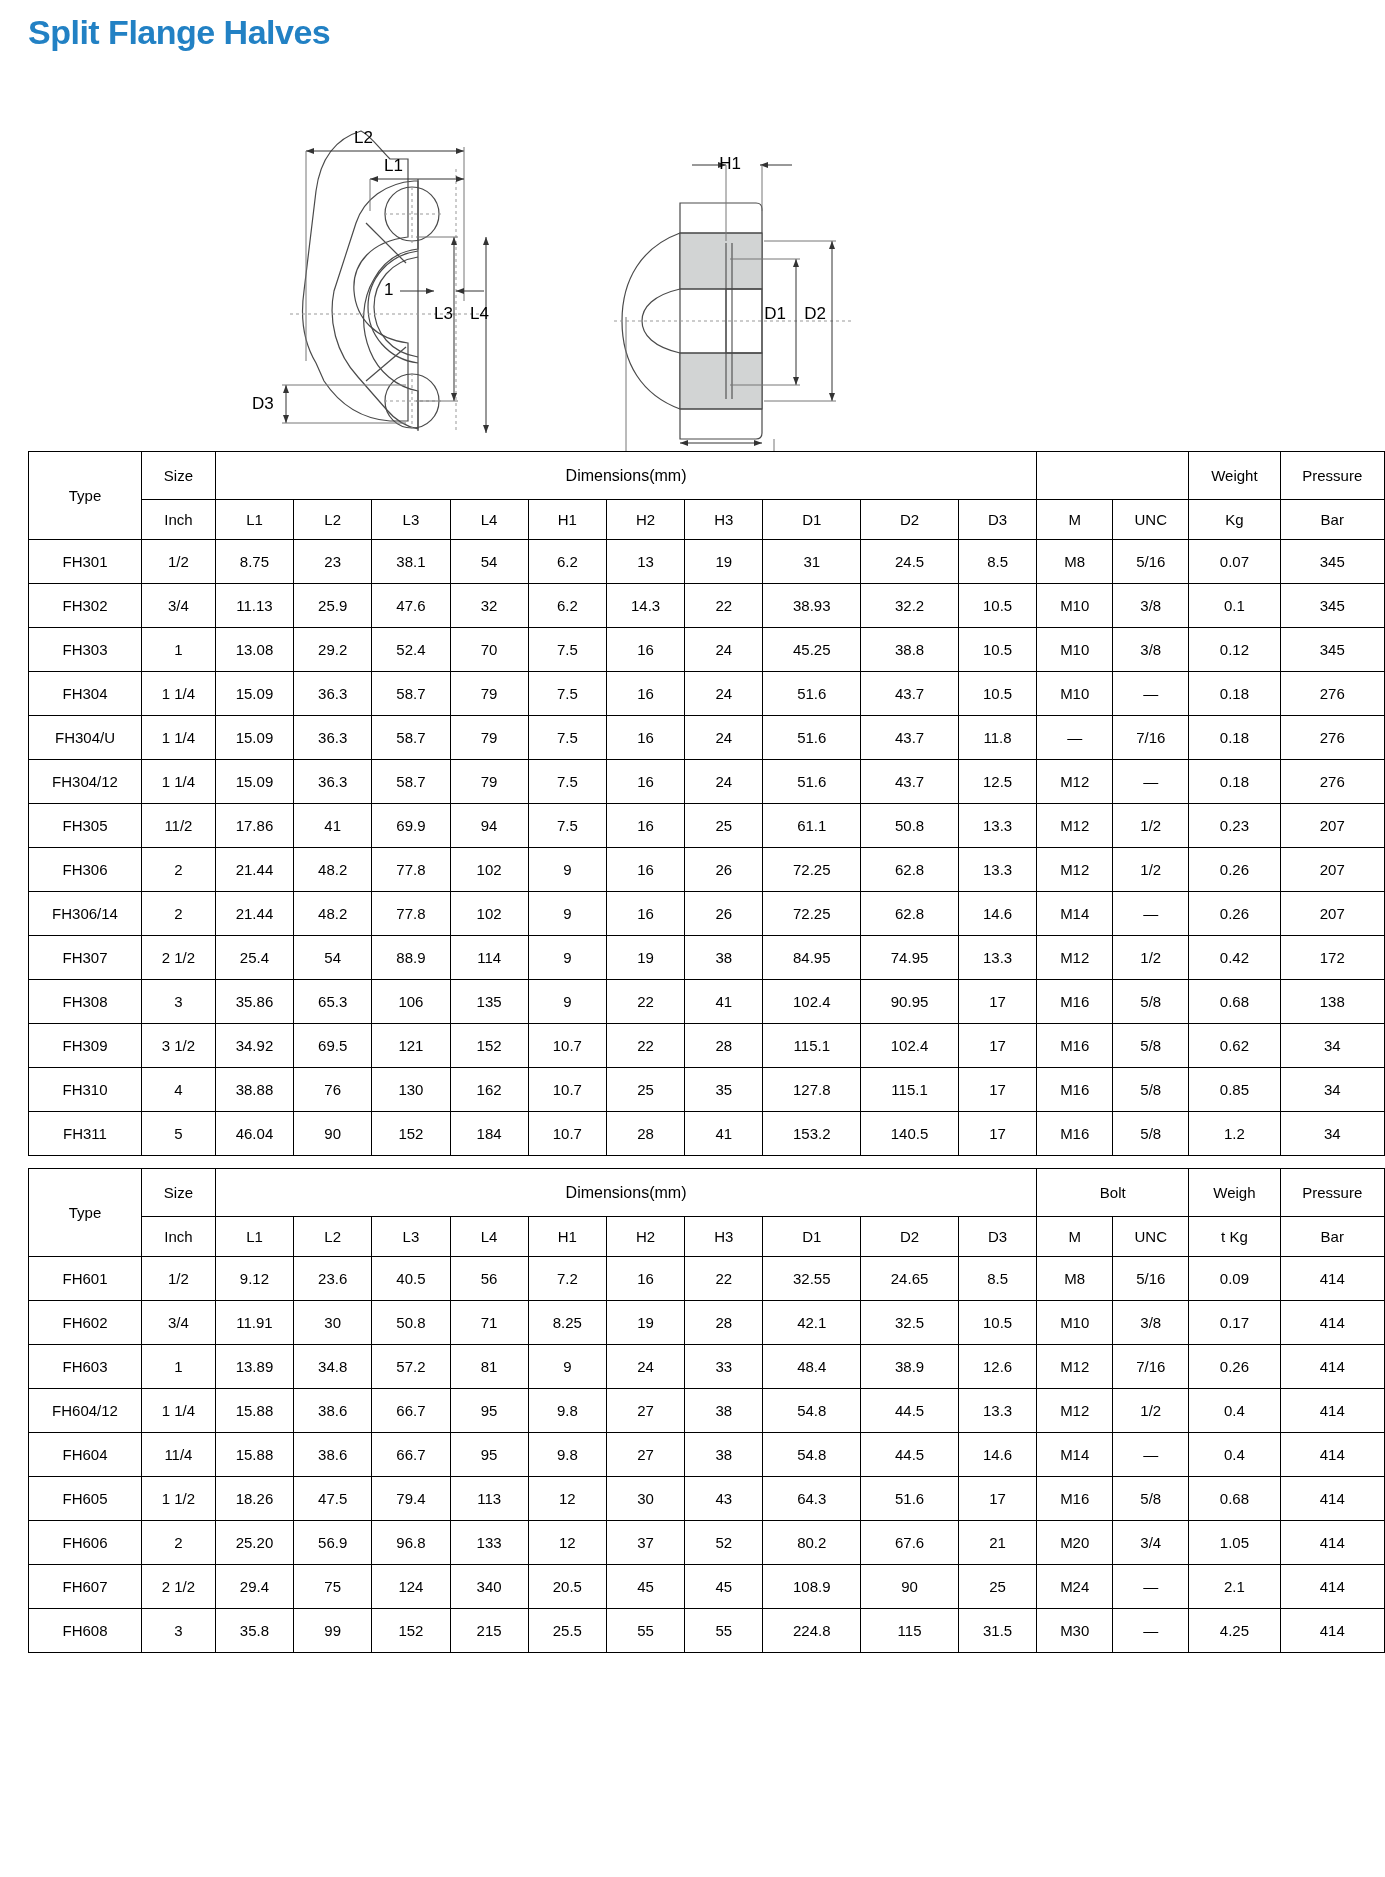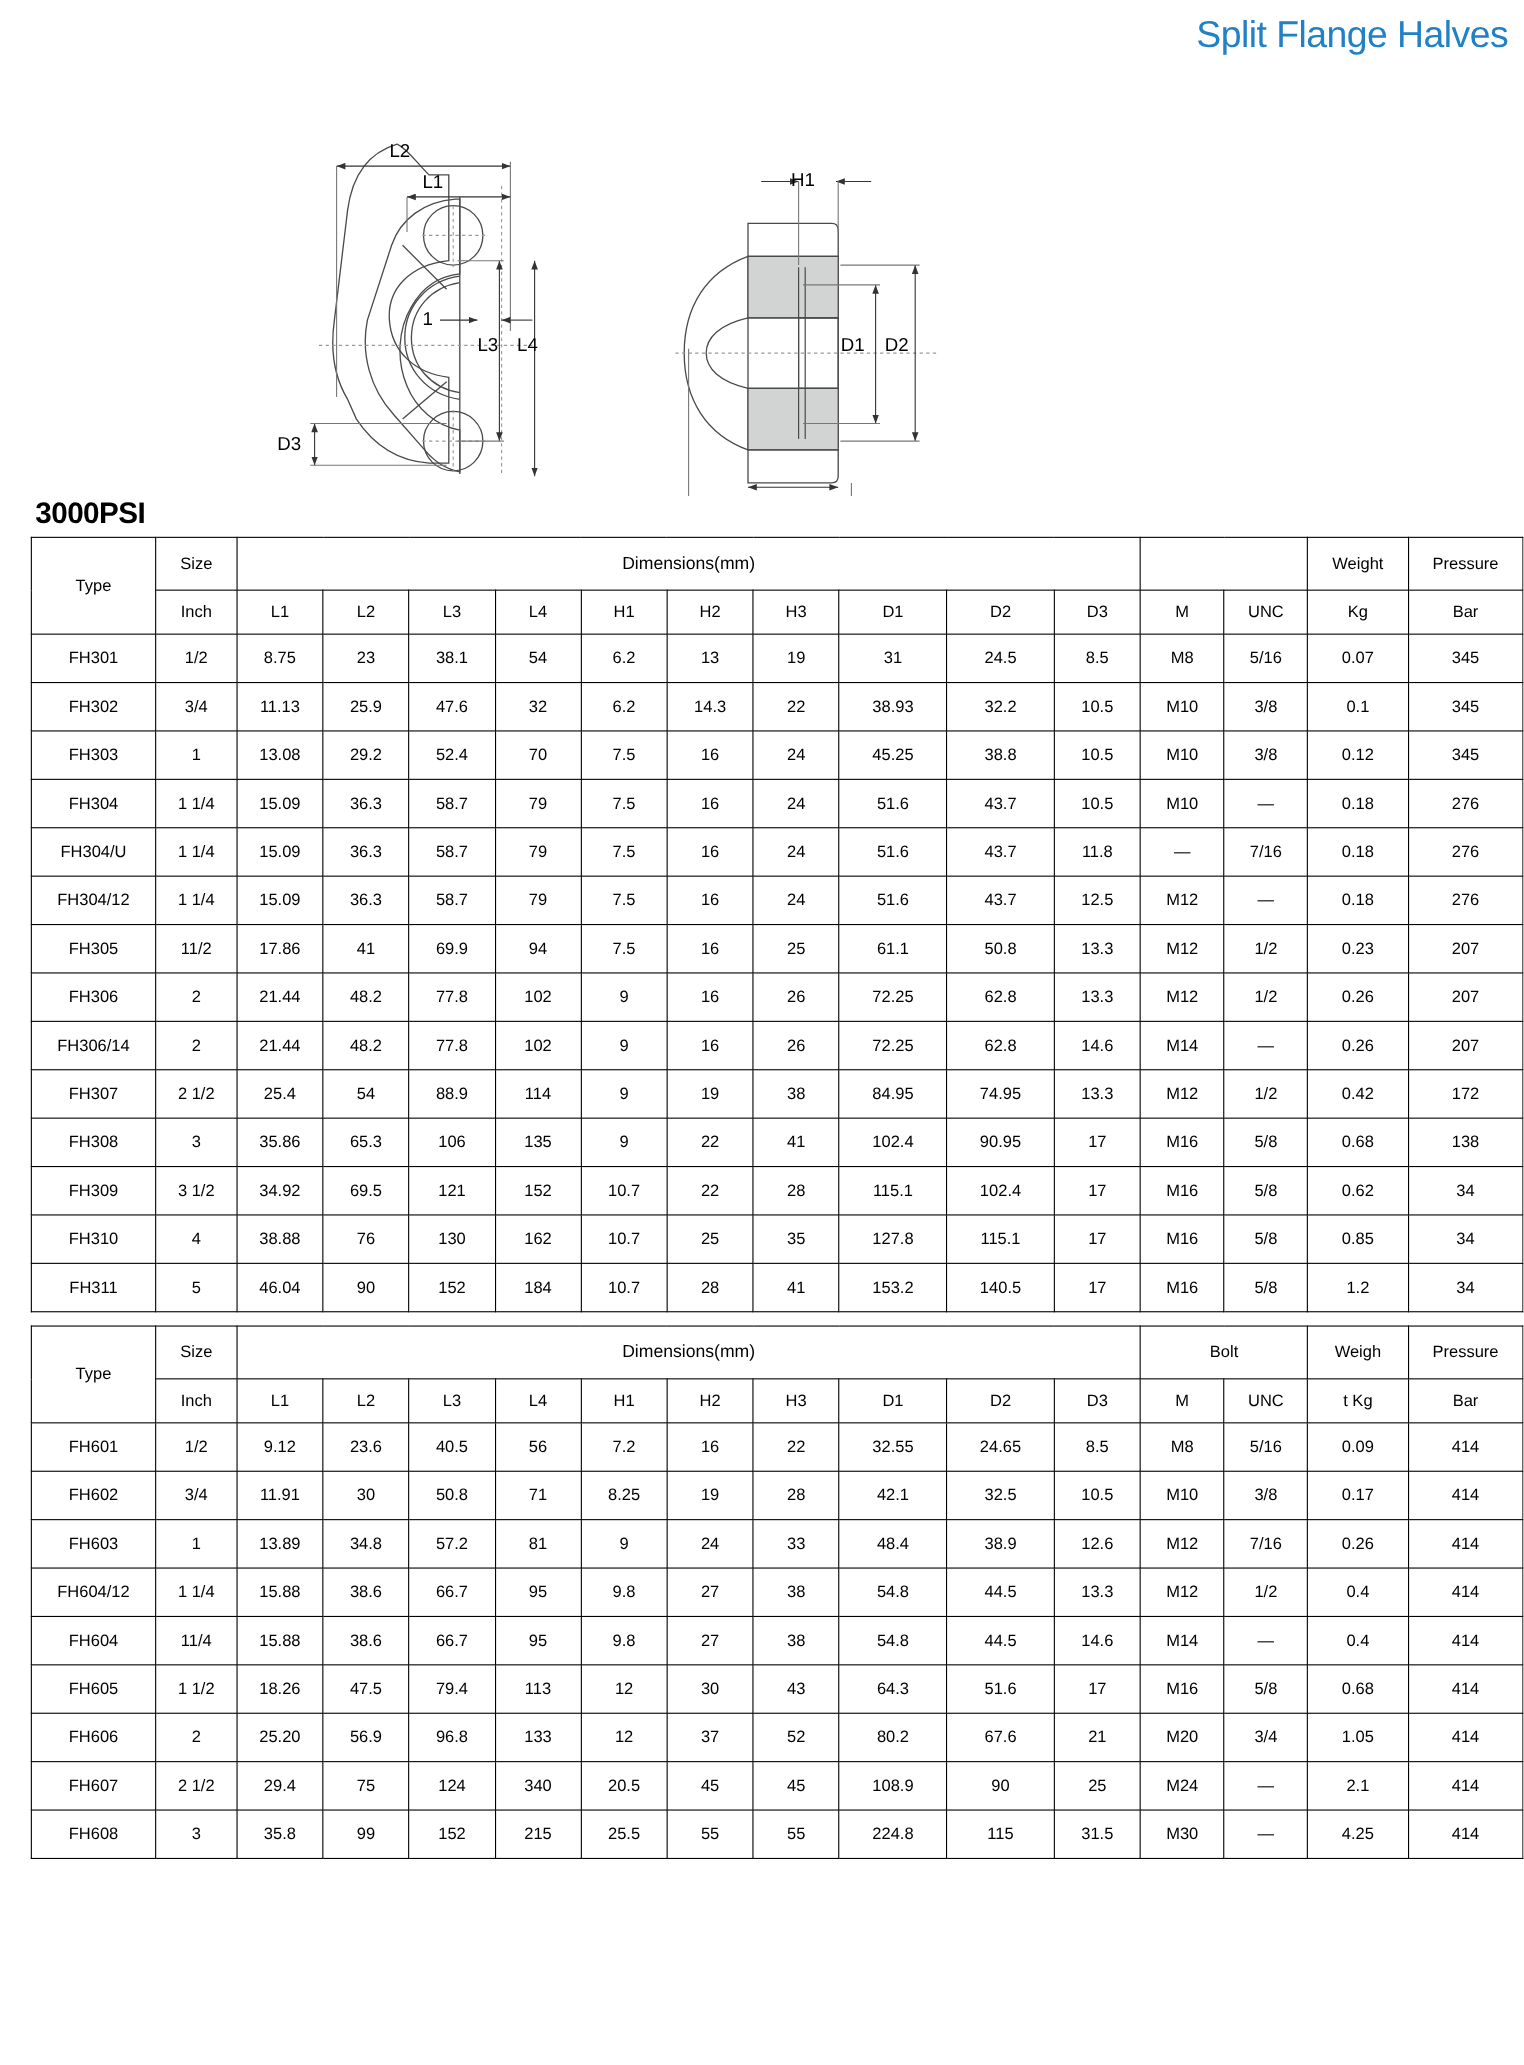--- a/index.html
+++ b/index.html
@@ -13,26 +13,25 @@
     font-family: "Liberation Sans", sans-serif;
     color: #000;
     position: relative;
     overflow: hidden;
   }
   .page { padding: 0 14px; }
 
   
   .main-title {
     font-size: 34px;
-    font-weight: normal;
+    font-weight: bold;
     color: #2281c4;
     letter-spacing: -0.5px;
     margin: 14px 0 0 14px;
     line-height: 1.1;
-    text-align: right;
   }
 
   
   .drawings {
     position: relative;
     height: 400px;
     width: 1385px;
   }
   .svg-wrap { position: absolute; top: 0; left: 0; }
 
@@ -231,21 +230,20 @@
       <text x="707" y="412" font-family="'Liberation Sans',sans-serif" font-size="17" fill="#000" text-anchor="middle">H2</text>
 
       <g stroke="#333" stroke-width="1">
         <line x1="612" y1="432" x2="760" y2="432" marker-end="url(#ah)" marker-start="url(#ahs)"></line>
         <line x1="760" y1="388" x2="760" y2="436" stroke="#777"></line>
       </g>
       <text x="686" y="452" font-family="'Liberation Sans',sans-serif" font-size="17" fill="#000" text-anchor="middle">H3</text>
     </svg>
   </div>
 
-  <h2 class="section-title">3000PSI</h2>
 
   <table class="spec">
     <colgroup>
       <col class="c-type">
         <col class="c-size">
       <col class="c-dim">
         <col class="c-dim">
         <col class="c-dim">
         <col class="c-dim">
       <col class="c-dim">

